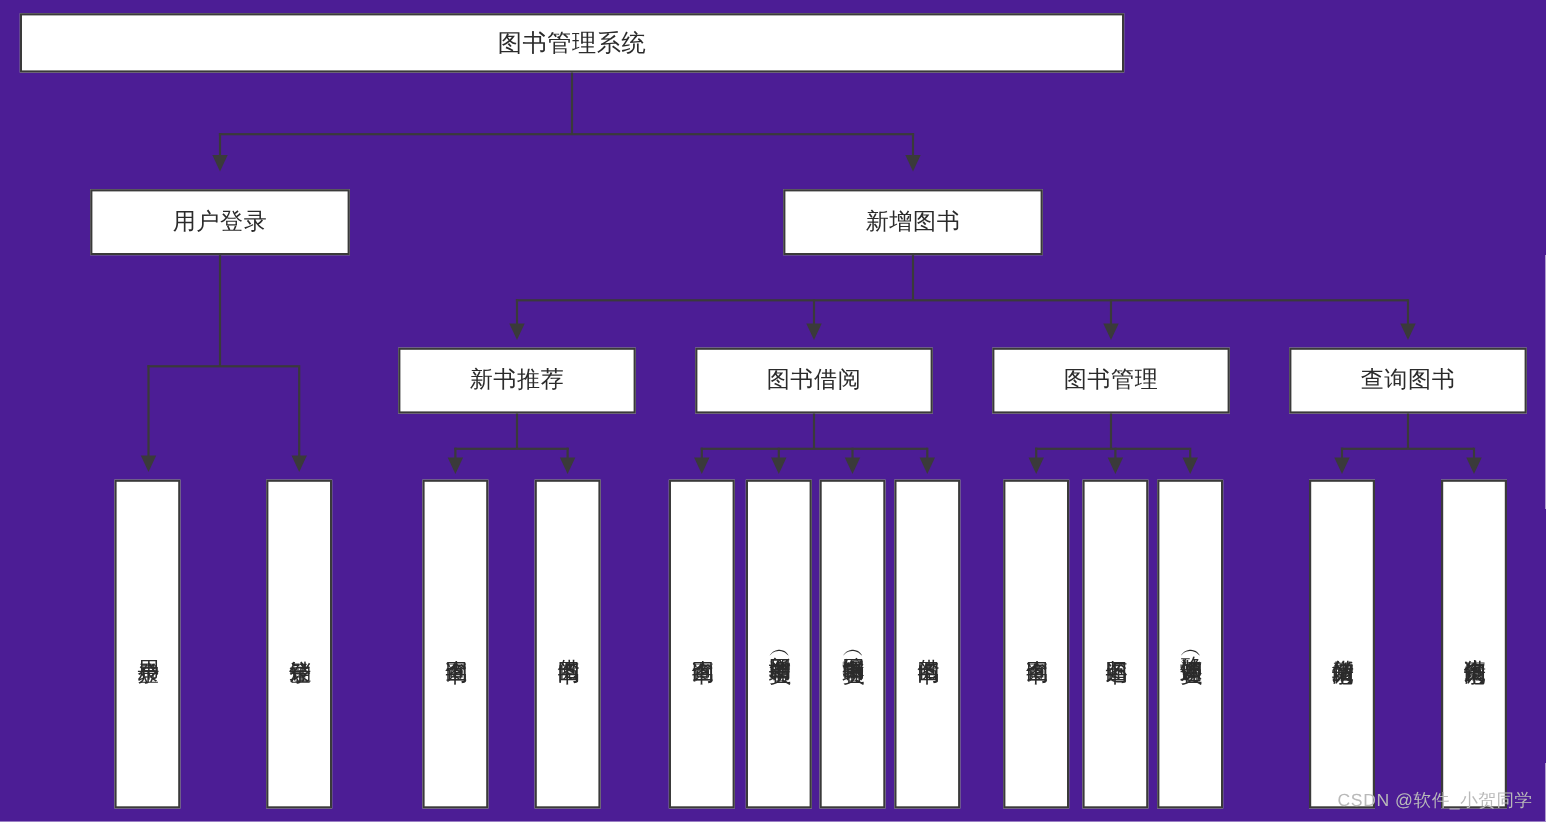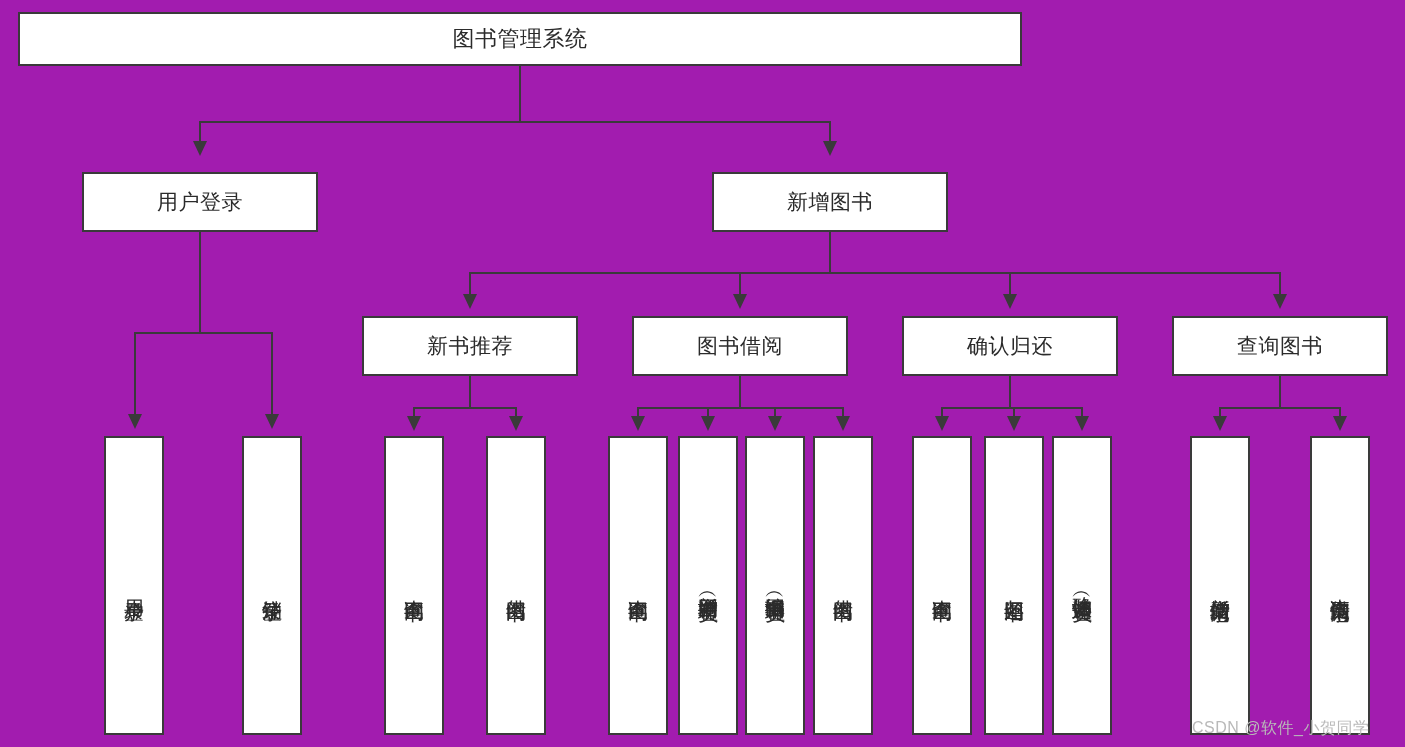--- a/index.html
+++ b/index.html
@@ -8,21 +8,21 @@
     padding: 0;
     background: #ffffff;
   }
   body {
     font-family: "Liberation Sans", "DejaVu Sans", sans-serif;
   }
   #canvas {
     position: relative;
     width: 1405px;
     height: 747px;
-    background: #a21caf;
+    background: #4c1d95;
     overflow: hidden;
   }
   
   .node {
     position: absolute;
     box-sizing: border-box;
     border: 2px solid #3a3a3a;
     background: #ffffff;
     display: flex;
     align-items: center;
@@ -70,20 +70,21 @@
     border-top: 15px solid #3a3a3a;
   }
   
   #watermark {
     position: absolute;
     color: #b9b9b9;
     font-size: 16px;
     letter-spacing: 0.5px;
     white-space: nowrap;
     user-select: none;
+    padding-left: 24px;
   }
 </style>
 </head>
 <body>
 
 <div id="canvas">
 
   <div class="node horiz root" style="left:18px; top:12px; width:1004px; height:54px;">
     <span>图书管理系统</span>
   </div>
@@ -120,21 +121,21 @@
   <div class="arrow" style="left:1003px; top:294px;"></div>
   <div class="arrow" style="left:1273px; top:294px;"></div>
 
   <div class="node horiz" style="left:632px; top:316px; width:216px; height:60px;">
     <span>图书借阅</span>
   </div>
   <div class="node horiz" style="left:362px; top:316px; width:216px; height:60px;">
     <span>新书推荐</span>
   </div>
   <div class="node horiz" style="left:902px; top:316px; width:216px; height:60px;">
-    <span>确认归还</span>
+    <span>图书管理</span>
   </div>
   <div class="node horiz" style="left:1172px; top:316px; width:216px; height:60px;">
     <span>查询图书</span>
   </div>
 
   <div class="conn v" style="left:469px; top:376px; height:32px;"></div>
   <div class="conn h" style="left:413px; top:407px; width:104px;"></div>
   <div class="conn v" style="left:413px; top:407px; height:10px;"></div>
   <div class="conn v" style="left:515px; top:407px; height:10px;"></div>
   <div class="arrow" style="left:407px; top:416px;"></div>

